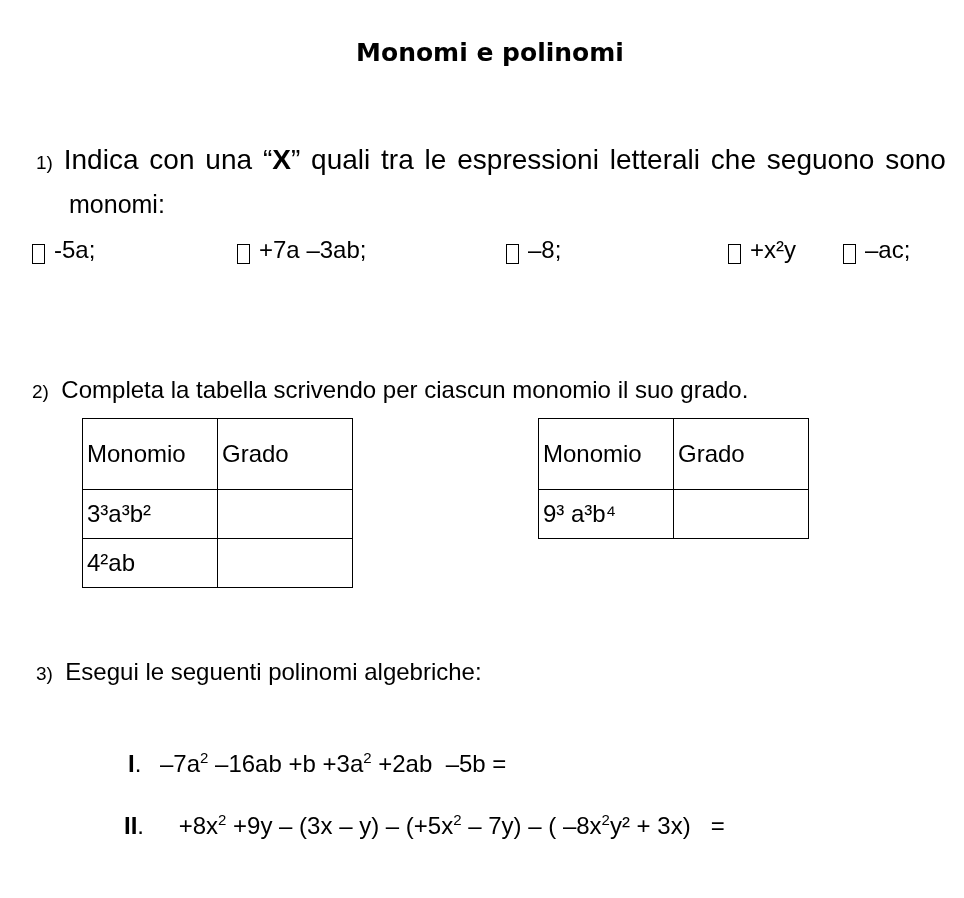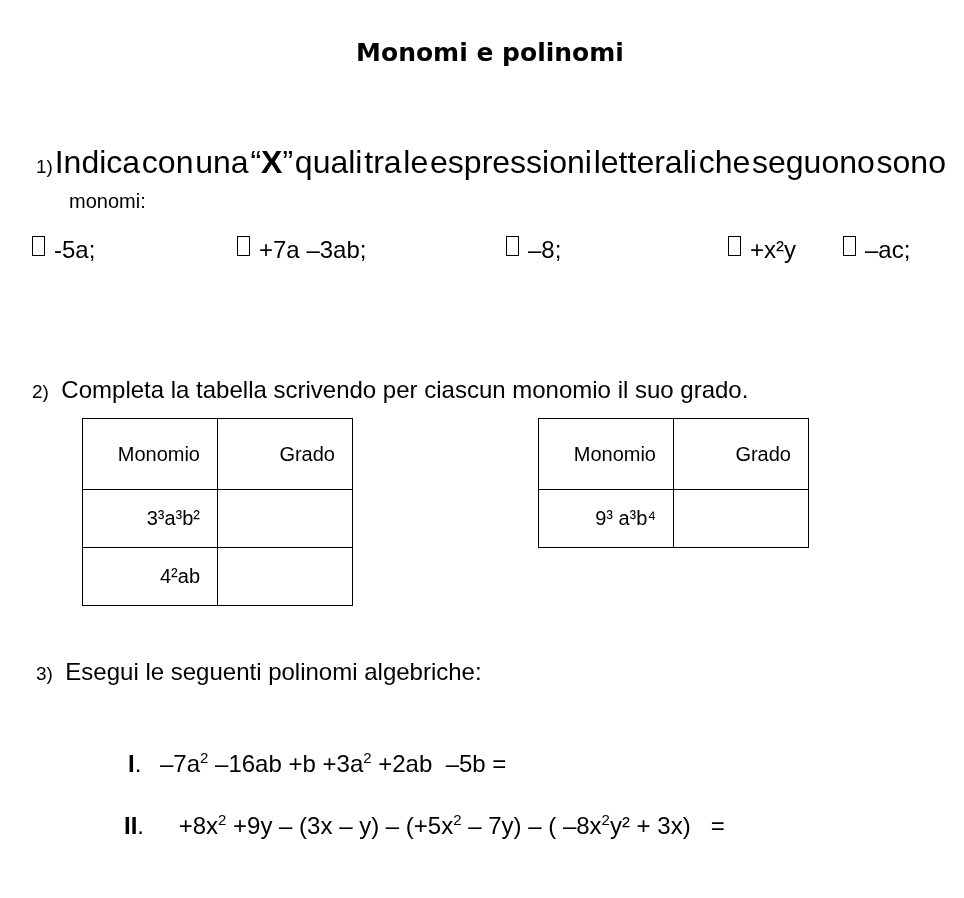--- a/index.html
+++ b/index.html
@@ -11,34 +11,34 @@
     .title {
       left: 0; width: 980px; top: 38px; text-align: center;
       font-family: "DejaVu Sans", sans-serif; font-weight: bold; font-size: 25px;
     }
     .q-num { font-size: 19px; }
     .q-text { font-size: 24px; }
     .q1-line {
       left: 36px; top: 144px; width: 910px;
       display: flex; justify-content: space-between; align-items: baseline;
     }
-    .q1-line .w { font-size: 32px; }
-    .q1-cont { left: 69px; top: 190px; font-size: 20px; }
-    .opt { top: 236px; font-size: 24px; display: flex; align-items: flex-start; }
+    .q1-line .w { font-size: 28px; }
+    .q1-cont { left: 69px; top: 190px; font-size: 25px; }
+    .opt { top: 236px; font-size: 24px; display: flex; align-items: flex-end; }
     .box {
       display: inline-block; width: 13px; height: 20px;
       border: 1.5px solid #000; margin-right: 9px; box-sizing: border-box;
     }
     sup.s { font-size: 15px; vertical-align: 9px; line-height: 0; }
     table.grid {
       position: absolute; border-collapse: collapse;
     }
     table.grid td {
-      border: 1.5px solid #000; text-align: right; font-size: 20px;
-      padding: 17px; box-sizing: border-box;
+      border: 1.5px solid #000; text-align: left; font-size: 24px;
+      padding: 4px; box-sizing: border-box;
     }
     table.grid tr.head td { height: 71px; }
     table.grid tr.row td { height: 49px; }
     table.grid td.c1 { width: 135px; }
     table.grid td.c2 { width: 135px; }
     .eq { font-size: 24px; }
     .eq b { font-weight: bold; }
   </style>
 </head>
 <body>

